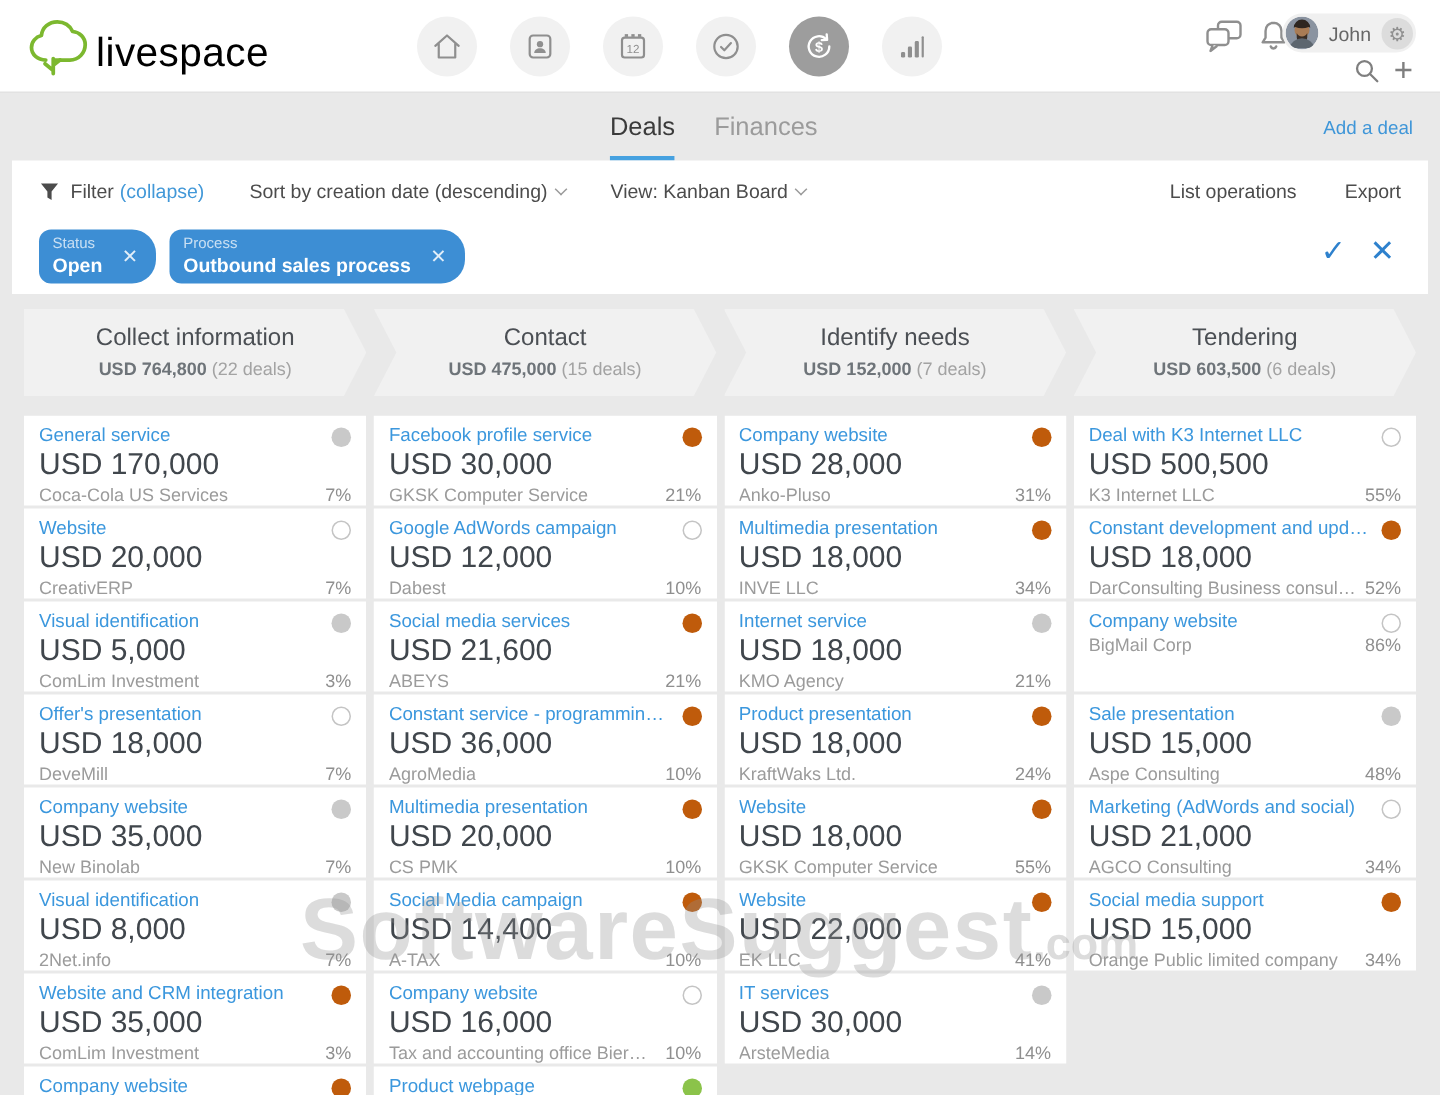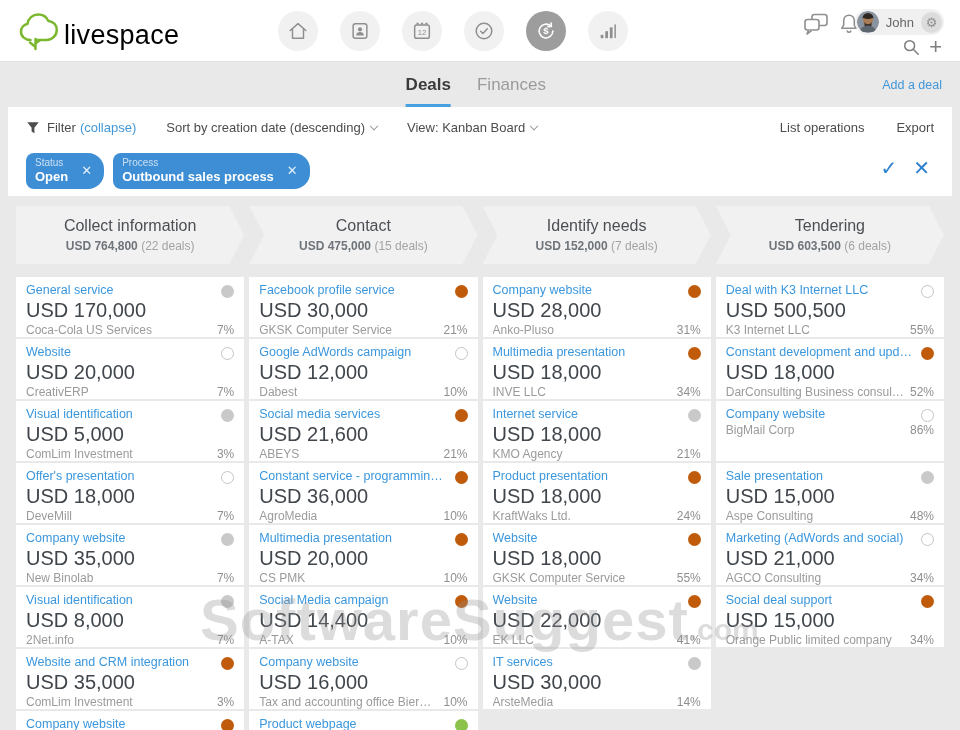--- a/index.html
+++ b/index.html
@@ -25,21 +25,21 @@
   .avatar { width:22px; height:22px; border-radius:50%; overflow:hidden; flex:none; }
   .user-name { font-size:13px; color:#666; margin:0 7px 0 7px; }
   .gear-btn { width:21px; height:21px; border-radius:50%; background:#dcdcdc; color:#909090;
     display:flex; align-items:center; justify-content:center; font-size:13px; }
   .search-add { position:absolute; right:4px; top:38px; display:flex; align-items:center; gap:9px; color:#7f7f7f; }
   .plus-glyph { font-size:22px; line-height:18px; color:#7f7f7f; }
   
   .tabstrip { position:absolute; top:62px; left:0; right:0; height:45px; background:#e9e9e9; }
   .tabs { position:absolute; left:50%; transform:translateX(-53%); top:0; height:45px; display:flex; gap:26px; }
   .tab { font-size:17px; color:#9b9b9b; padding-top:13px; height:45px; cursor:pointer; }
-  .tab.active { color:#3b3b3b; border-bottom:3px solid #46a1e0;font-weight:bold; }
+  .tab.active { color:#3b3b3b; border-bottom:3px solid #46a1e0; }
   .add-deal { position:absolute; right:18px; top:16px; font-size:12.5px; color:#3f96d8; cursor:pointer; }
   
   .panel { position:absolute; top:107px; left:8px; right:8px; height:89px; background:#fff; z-index:10; }
   .toolbar-row { position:absolute; top:13px; left:18px; display:flex; align-items:center; font-size:13px; color:#4c4c4c; }
   .toolbar-row .funnel { margin-right:7px; color:#4c4c4c; display:inline-flex; }
   .collapse-link { color:#4298d8; margin-left:4px; cursor:pointer; }
   .tb-item { margin-left:30px; cursor:pointer; color:#4c4c4c; }
   .chev { display:inline-block; width:6px; height:6px; border-right:1.5px solid #9a9a9a; border-bottom:1.5px solid #9a9a9a;
     transform:rotate(45deg) translate(-2px,-2px); margin-left:6px; }
   .toolbar-right { position:absolute; top:13px; right:18px; display:flex; gap:32px; font-size:13px; color:#4c4c4c; }
@@ -503,21 +503,21 @@
             <div class="card">
               <div class="card-title">Marketing (AdWords and social)</div>
               <span class="dot" style="background: rgb(255, 255, 255); border: 1.5px solid rgb(196, 196, 196);"></span>
               <div class="card-amount">USD 21,000</div>
               <div class="card-foot">
                 <span class="company">AGCO Consulting</span>
                 <span class="percent">34%</span>
               </div>
             </div>
             <div class="card">
-              <div class="card-title">Social deal support</div>
+              <div class="card-title">Social media support</div>
               <span class="dot" style="background: rgb(191, 91, 11);"></span>
               <div class="card-amount">USD 15,000</div>
               <div class="card-foot">
                 <span class="company">Orange Public limited company</span>
                 <span class="percent">34%</span>
               </div>
             </div>
           </div>
         </div>
       </div>

